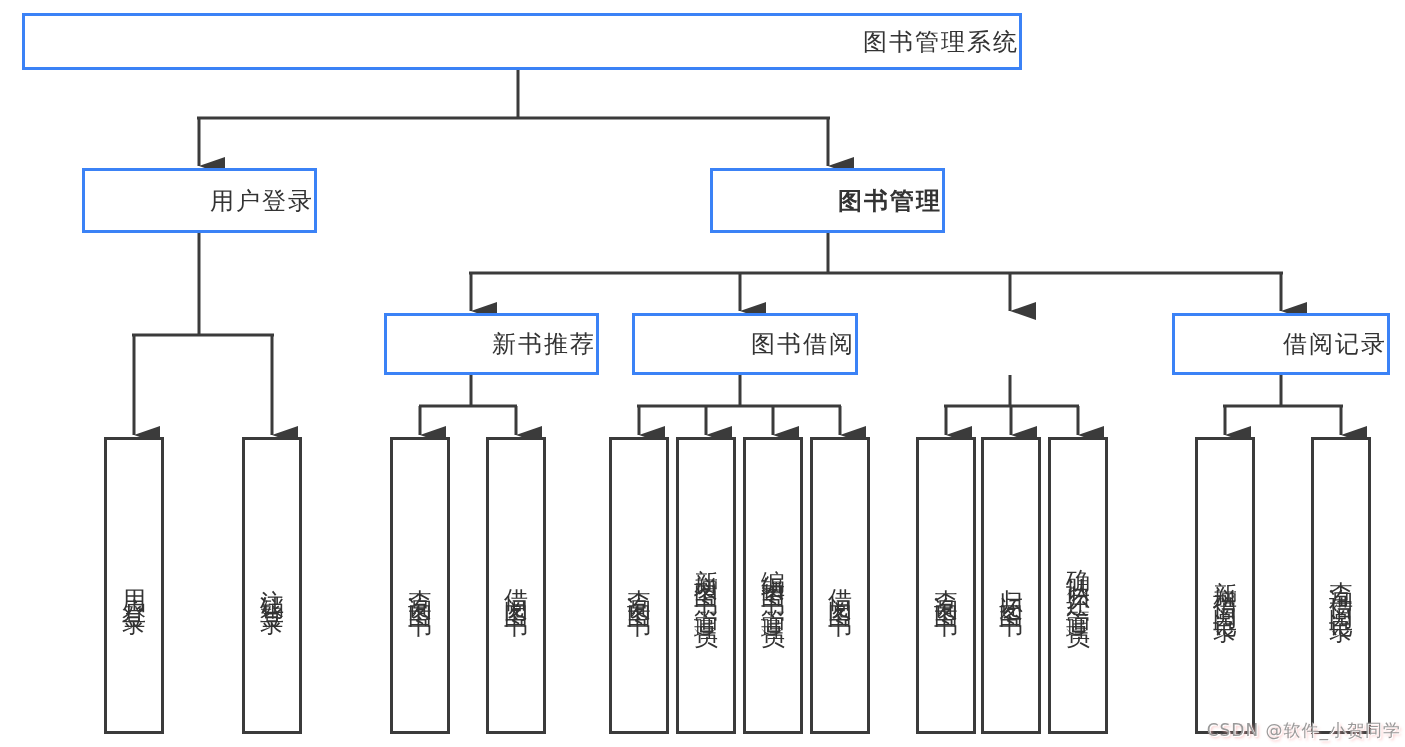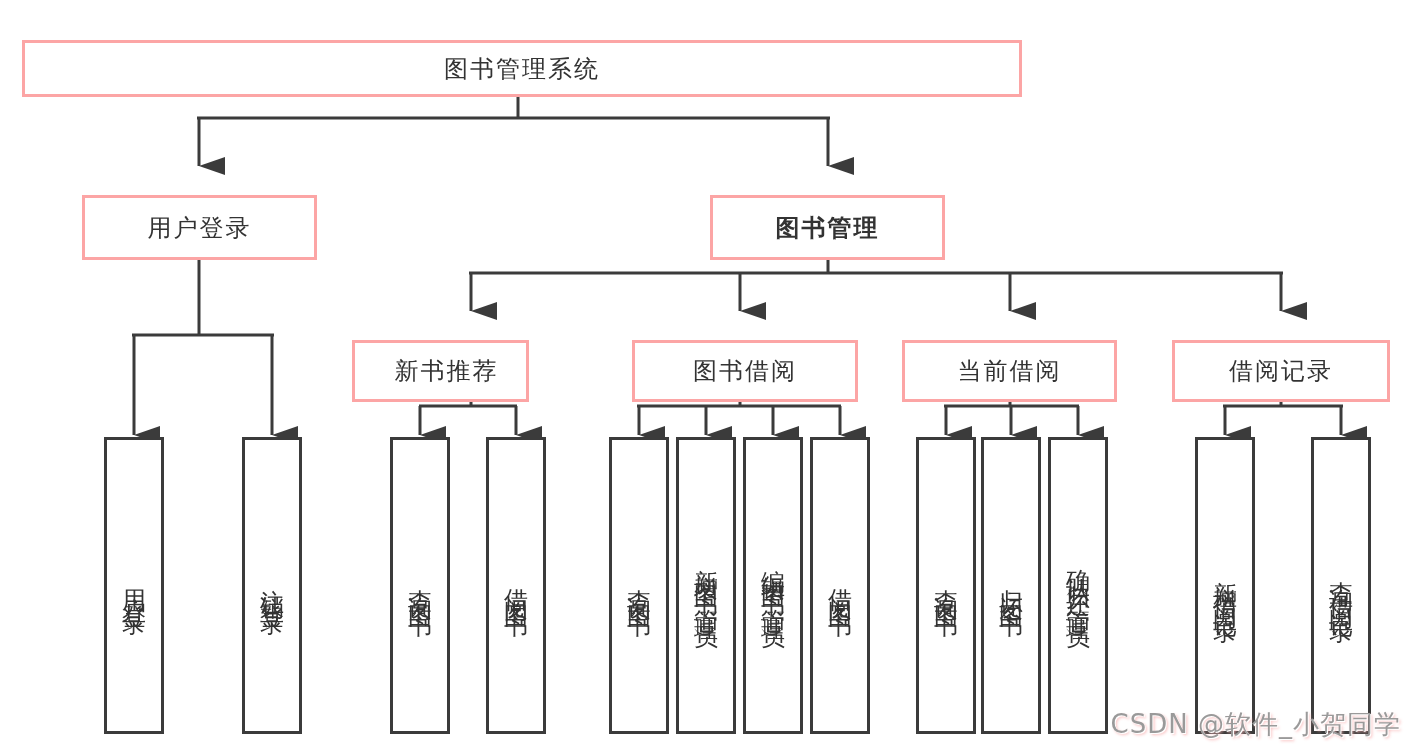--- a/index.html
+++ b/index.html
@@ -27,29 +27,28 @@
     stroke-width: 3;
   }
   .connectors polygon,
   .connectors marker path {
     fill: #3b3b3b;
   }
   .hbox {
     position: absolute;
     box-sizing: border-box;
     background: #ffffff;
-    border: 3px solid #fca5a5;
+    border: 3px solid #3b82f6;
     display: flex;
     align-items: center;
-    justify-content: center;
+    justify-content: flex-end;
     color: #333333;
     font-size: 24px;
     letter-spacing: 2px;
     white-space: nowrap;
-    margin-top: 27px;
   }
   .hbox.root { border-width: 3px; }
   .vbox {
     position: absolute;
     box-sizing: border-box;
     top: 437px;
     height: 297px;
     background: #ffffff;
     border: 3px solid #3b3b3b;
     display: flex;
@@ -61,21 +60,21 @@
   .vbox span {
     writing-mode: vertical-rl;
     text-orientation: mixed;
     letter-spacing: 8px;
     line-height: 1;
   }
   .watermark {
     position: absolute;
     right: 4px;
     bottom: 5px;
-    font-size: 26px;
+    font-size: 17px;
     letter-spacing: 1px;
     color: #9a9a9a;
     text-shadow: 1px 1px 0 #ffffff, 2px 2px 3px rgba(248, 180, 180, 0.9);
     white-space: nowrap;
   }
 </style>
 </head>
 <body>
 
 <div class="canvas">
@@ -146,29 +145,26 @@
     <span>图书管理系统</span>
   </div>
 
   <div class="hbox" style="left:82px; top:168px; width:235px; height:65px;">
     <span>用户登录</span>
   </div>
   <div class="hbox" style="left:710px; top:168px; width:235px; height:65px;font-weight:bold;">
     <span>图书管理</span>
   </div>
 
-  <div class="hbox" style="left:352px; top:313px; width:177px; height:62px;padding-left:12px;">
+  <div class="hbox" style="left:384px; top:313px; width:215px; height:62px;padding-left:12px;">
     <span>新书推荐</span>
   </div>
   <div class="hbox" style="left:632px; top:313px; width:226px; height:62px;">
     <span>图书借阅</span>
   </div>
-  <div class="hbox" style="left:902px; top:313px; width:215px; height:62px;">
-    <span>当前借阅</span>
-  </div>
   <div class="hbox" style="left:1172px; top:313px; width:218px; height:62px;">
     <span>借阅记录</span>
   </div>
 
   <div class="vbox" style="left:104px; width:60px;">
     <span>用户登录</span>
   </div>
   <div class="vbox" style="left:242px; width:60px;">
     <span>注销登录</span>
   </div>

